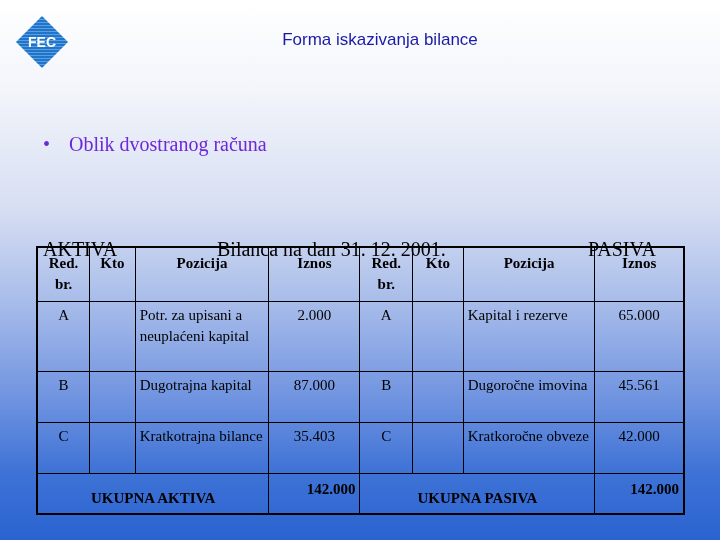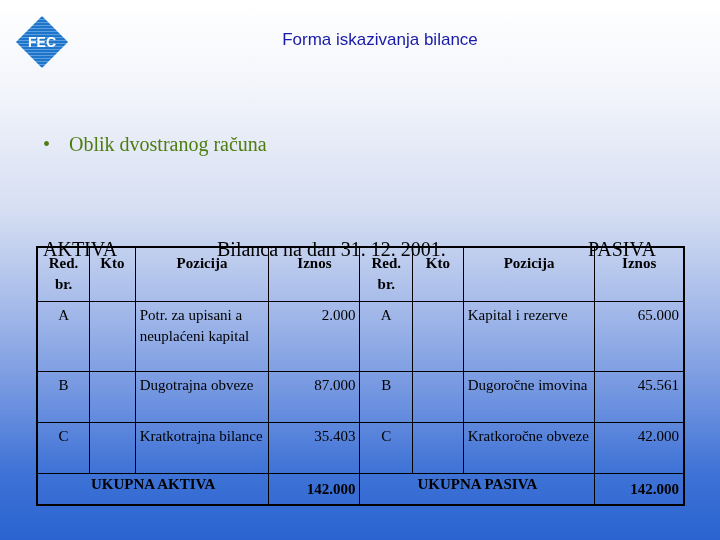--- a/index.html
+++ b/index.html
@@ -8,35 +8,35 @@
     background: linear-gradient(to bottom, #ffffff 0px, #f3f5fb 90px, #d6def2 210px, #a9bdea 300px, #6f93e0 400px, #3f73d6 470px, #2a63d0 540px);
     font-family: "Liberation Serif", serif;
   }
   .logo { position:absolute; left:14px; top:14px; width:56px; height:56px; }
   .title {
     position:absolute; left:0; right:0; top:30px; text-align:center;
     padding-left:40px; box-sizing:border-box;
     font-family:"Liberation Sans", sans-serif; font-size:17px; color:#1a1aa8;
   }
   .bullet {
-    position:absolute; left:43px; top:133px; font-size:20px; color:#4d7c0f;
+    position:absolute; left:43px; top:133px; font-size:20px; color:#6d28d9;
   }
   .bullet .dot { display:inline-block; width:26px; }
   .row-labels { position:absolute; top:204px; left:43px; right:0; font-size:20px; color:#000; }
   .row-labels span { position:absolute; white-space:nowrap;margin-top:34px; }
   table {
     position:absolute; left:36px; top:246px; width:649px;
     border-collapse:collapse; border:2px solid #000;
     font-size:15px; color:#000;
   }
   td, th { border:1px solid #000; vertical-align:top; padding:3px 4px; line-height:21px; }
   th { font-weight:bold; text-align:center; height:44px; padding-top:5px; }
   td.c { text-align:center; }
-  td.r { text-align:right; }
-  td.tot { font-weight:bold; text-align:center; padding:0 4px 4px; }
+  td.r { text-align:center; }
+  td.tot { font-weight:bold; text-align:center; padding:14px 4px 4px; }
   td.totv { font-weight:bold; text-align:right; padding:5px 4px 4px; }
   tr.hrow { height:54px; }
   tr.drow1 { height:70px; }
   tr.drow { height:51px; }
 </style>
 </head>
 <body>
 
 <svg class="logo" viewBox="0 0 56 56">
   <defs>
@@ -89,21 +89,21 @@
     <td>Potr. za upisani a neuplaćeni kapital</td>
     <td class="r">2.000</td>
     <td class="c">A</td>
     <td></td>
     <td>Kapital i rezerve</td>
     <td class="r">65.000</td>
   </tr>
   <tr class="drow">
     <td class="c">B</td>
     <td></td>
-    <td>Dugotrajna obveze</td>
+    <td>Dugotrajna kapital</td>
     <td class="r">87.000</td>
     <td class="c">B</td>
     <td></td>
     <td>Dugoročne imovina</td>
     <td class="r">45.561</td>
   </tr>
   <tr class="drow">
     <td class="c">C</td>
     <td></td>
     <td>Kratkotrajna bilance</td>

